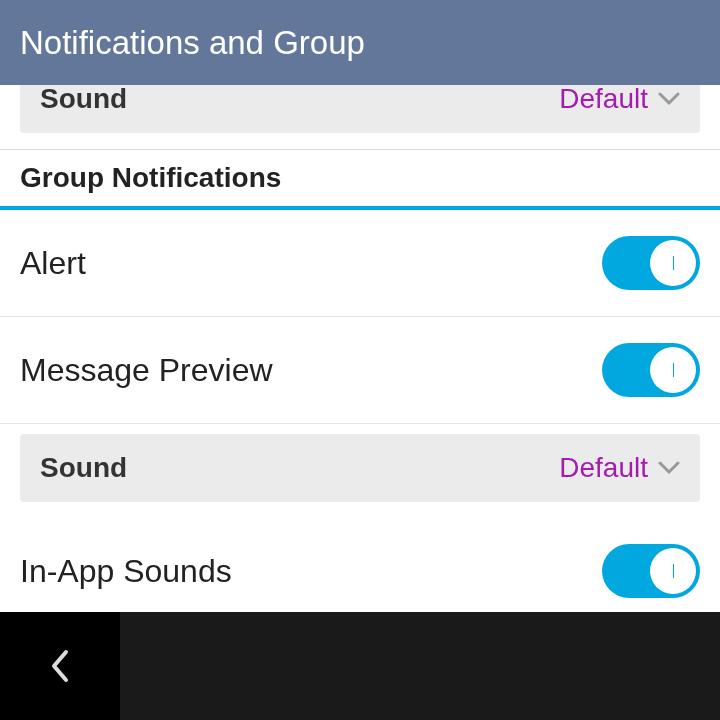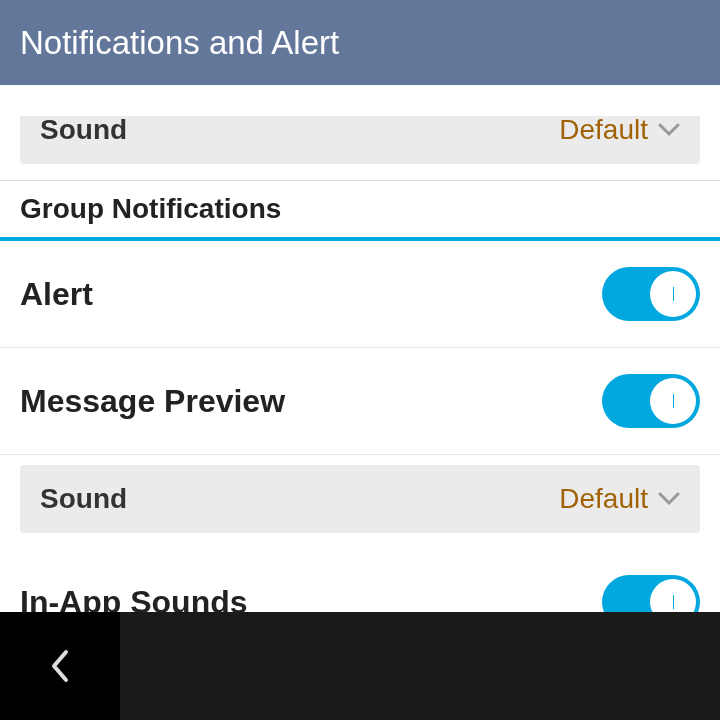--- a/index.html
+++ b/index.html
@@ -25,21 +25,20 @@
       display: flex;
       align-items: center;
     }
     .content {
       position: absolute;
       top: 85px;
       left: 0;
       right: 0;
       bottom: 108px;
       overflow: hidden;
-      margin-top: 31px;
     }
     .scroll-inner {
       position: relative;
       top: -20px;
     }
     .dropdown-row {
       background: #ebebeb;
       border-radius: 4px;
       margin: 0 20px 16px 20px;
       padding: 18px 20px;
@@ -47,21 +46,21 @@
       align-items: center;
       justify-content: space-between;
     }
     .dropdown-label {
       font-size: 28px;
       font-weight: 700;
       color: #333333;
     }
     .dropdown-value {
       font-size: 28px;
-      color: #a16207;
+      color: #a21caf;
       display: flex;
       align-items: center;
       gap: 10px;
     }
     .chevron-down {
       width: 22px;
       height: 14px;
       display: inline-block;
     }
     .chevron-down svg {
@@ -79,21 +78,21 @@
     .toggle-row {
       display: flex;
       align-items: center;
       justify-content: space-between;
       padding: 26px 20px 26px 20px;
       border-bottom: 1px solid #e5e5e5;
       background: #ffffff;
     }
     .toggle-label {
       font-size: 32px;
-      font-weight: 700;
+      font-weight: 400;
       color: #222222;
     }
     .toggle {
       width: 98px;
       height: 54px;
       background: #00a8df;
       border-radius: 27px;
       position: relative;
       display: flex;
       align-items: center;
@@ -156,21 +155,21 @@
       height: 130%;
       background: #00a8df;
       transform: rotate(16deg);
       transform-origin: top left;
     }
   </style>
 </head>
 <body>
 
 <div class="header">
-  <span>Notifications and Alert</span>
+  <span>Notifications and Group</span>
 </div>
 
 <div class="content">
   <div class="scroll-inner">
 
     <div class="dropdown-row">
       <span class="dropdown-label">Sound</span>
       <span class="dropdown-value">
         <span>Default</span>
         <span class="chevron-down">

